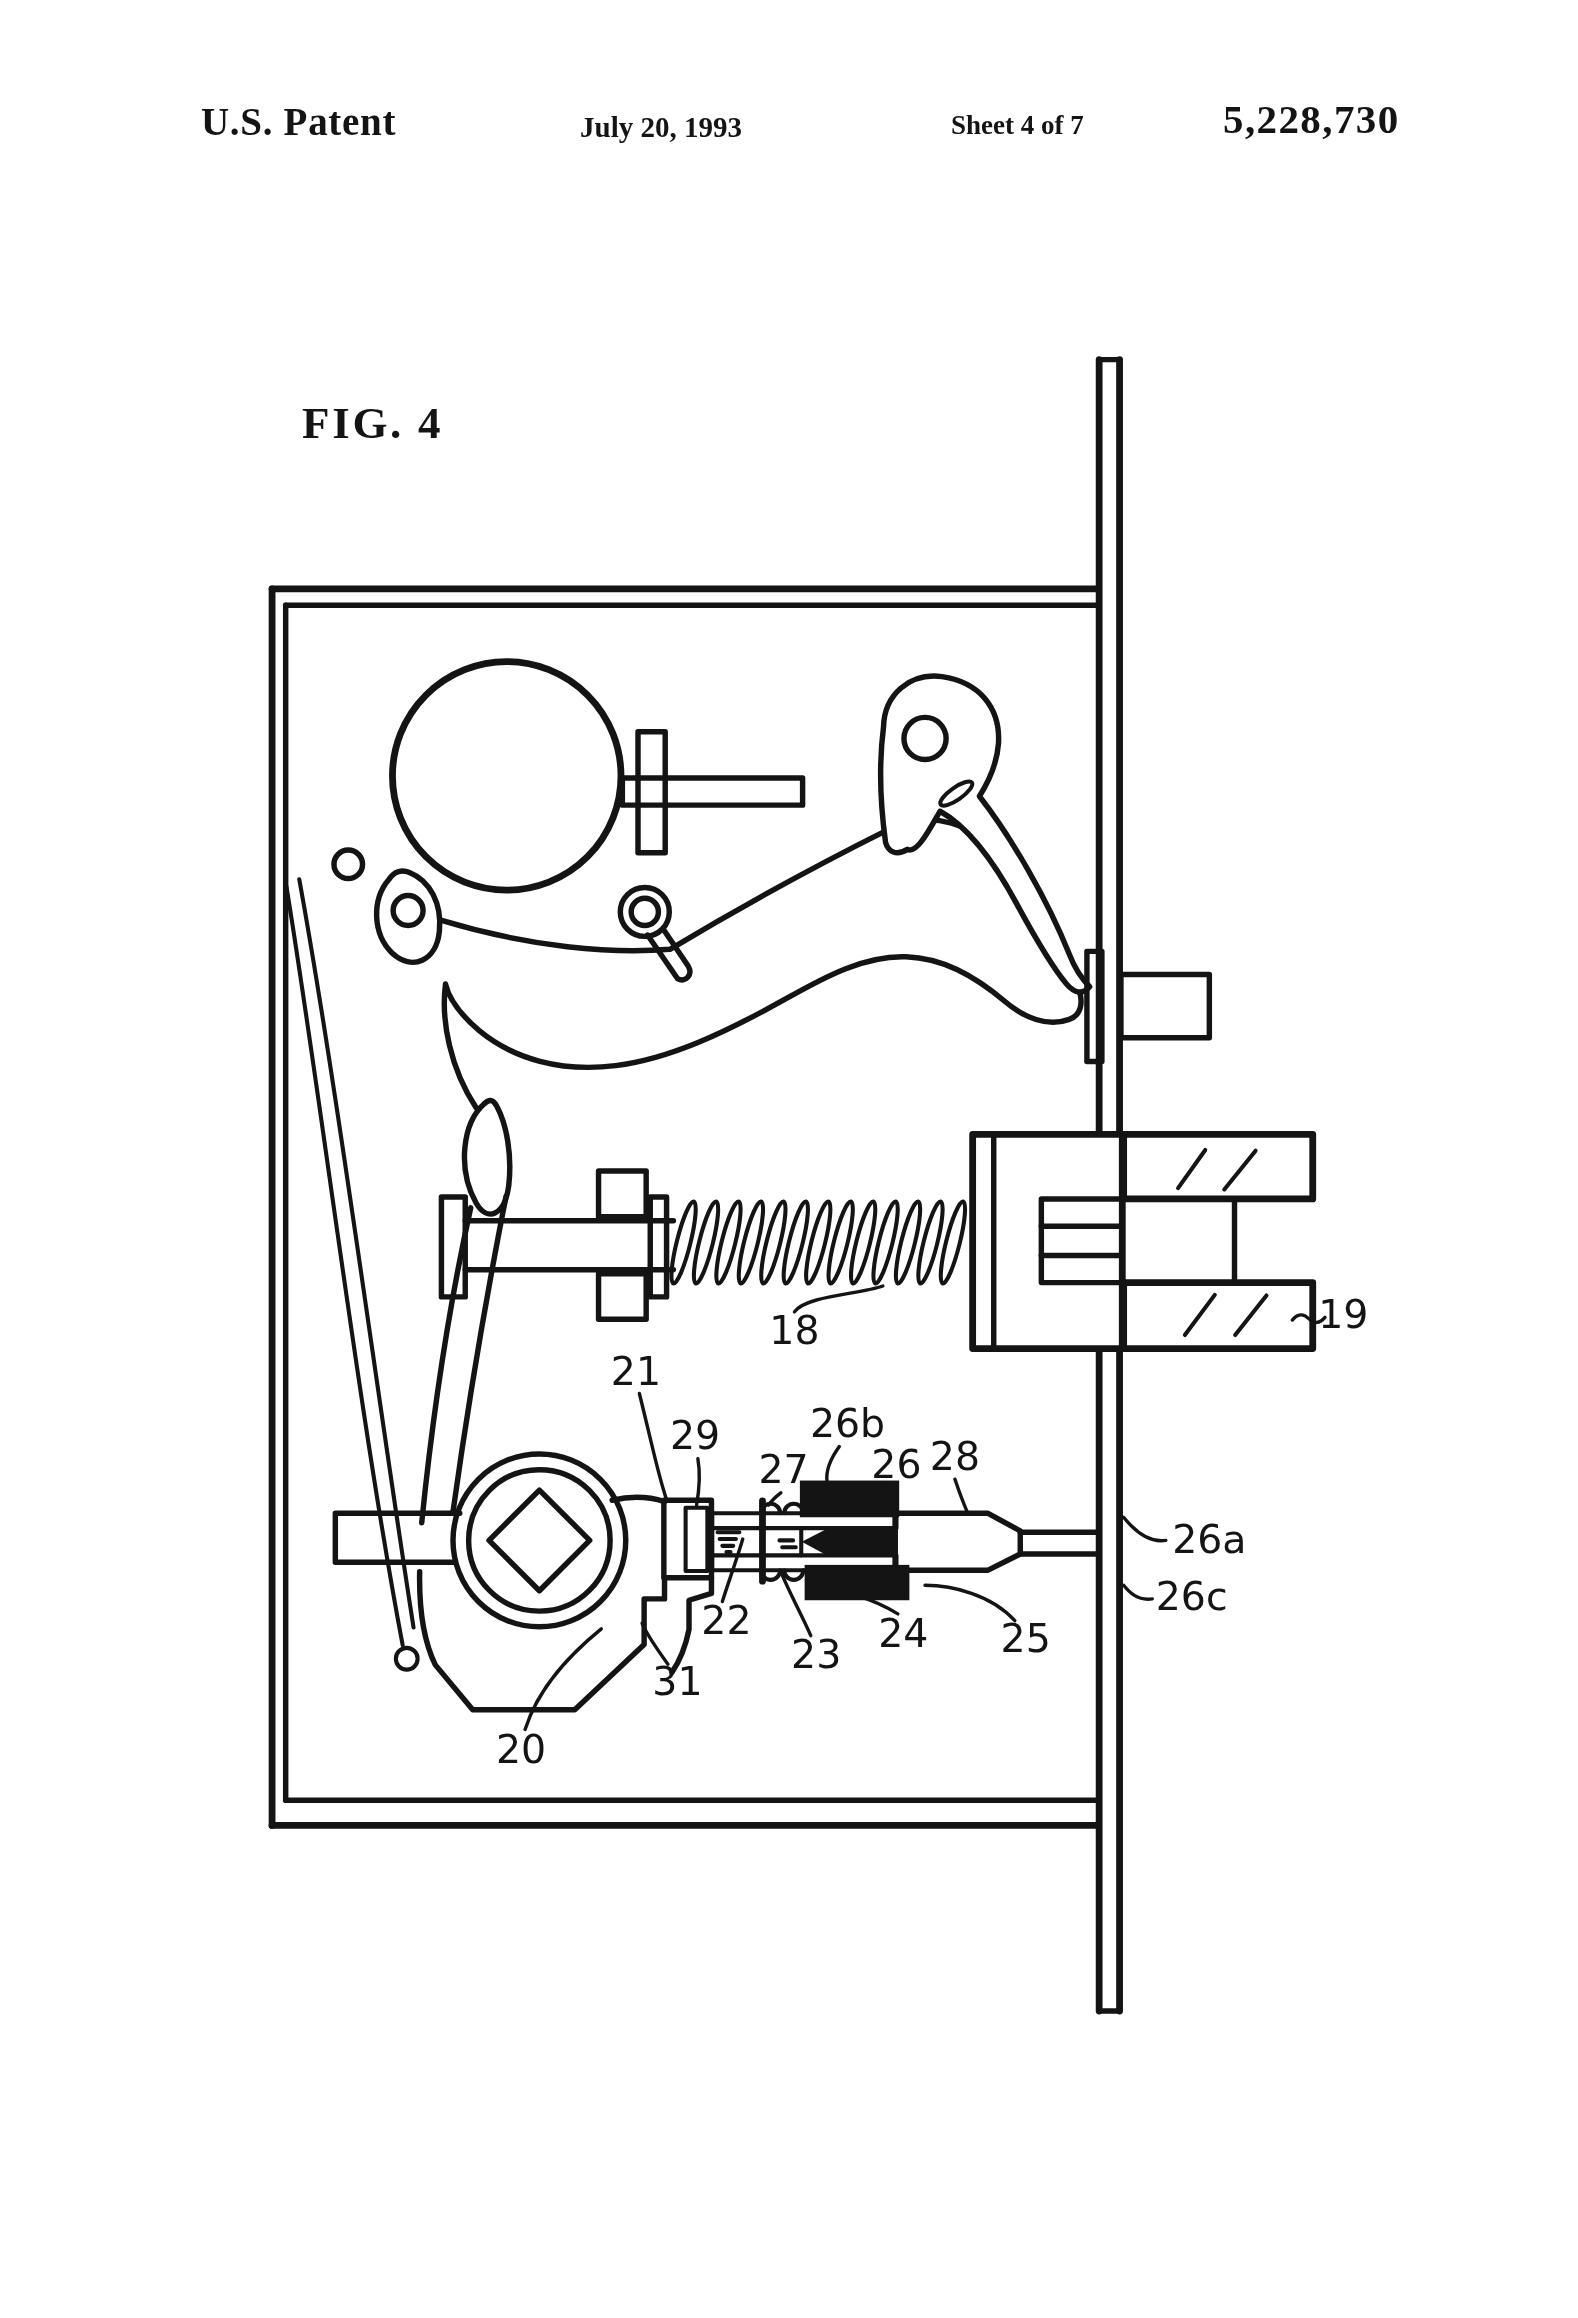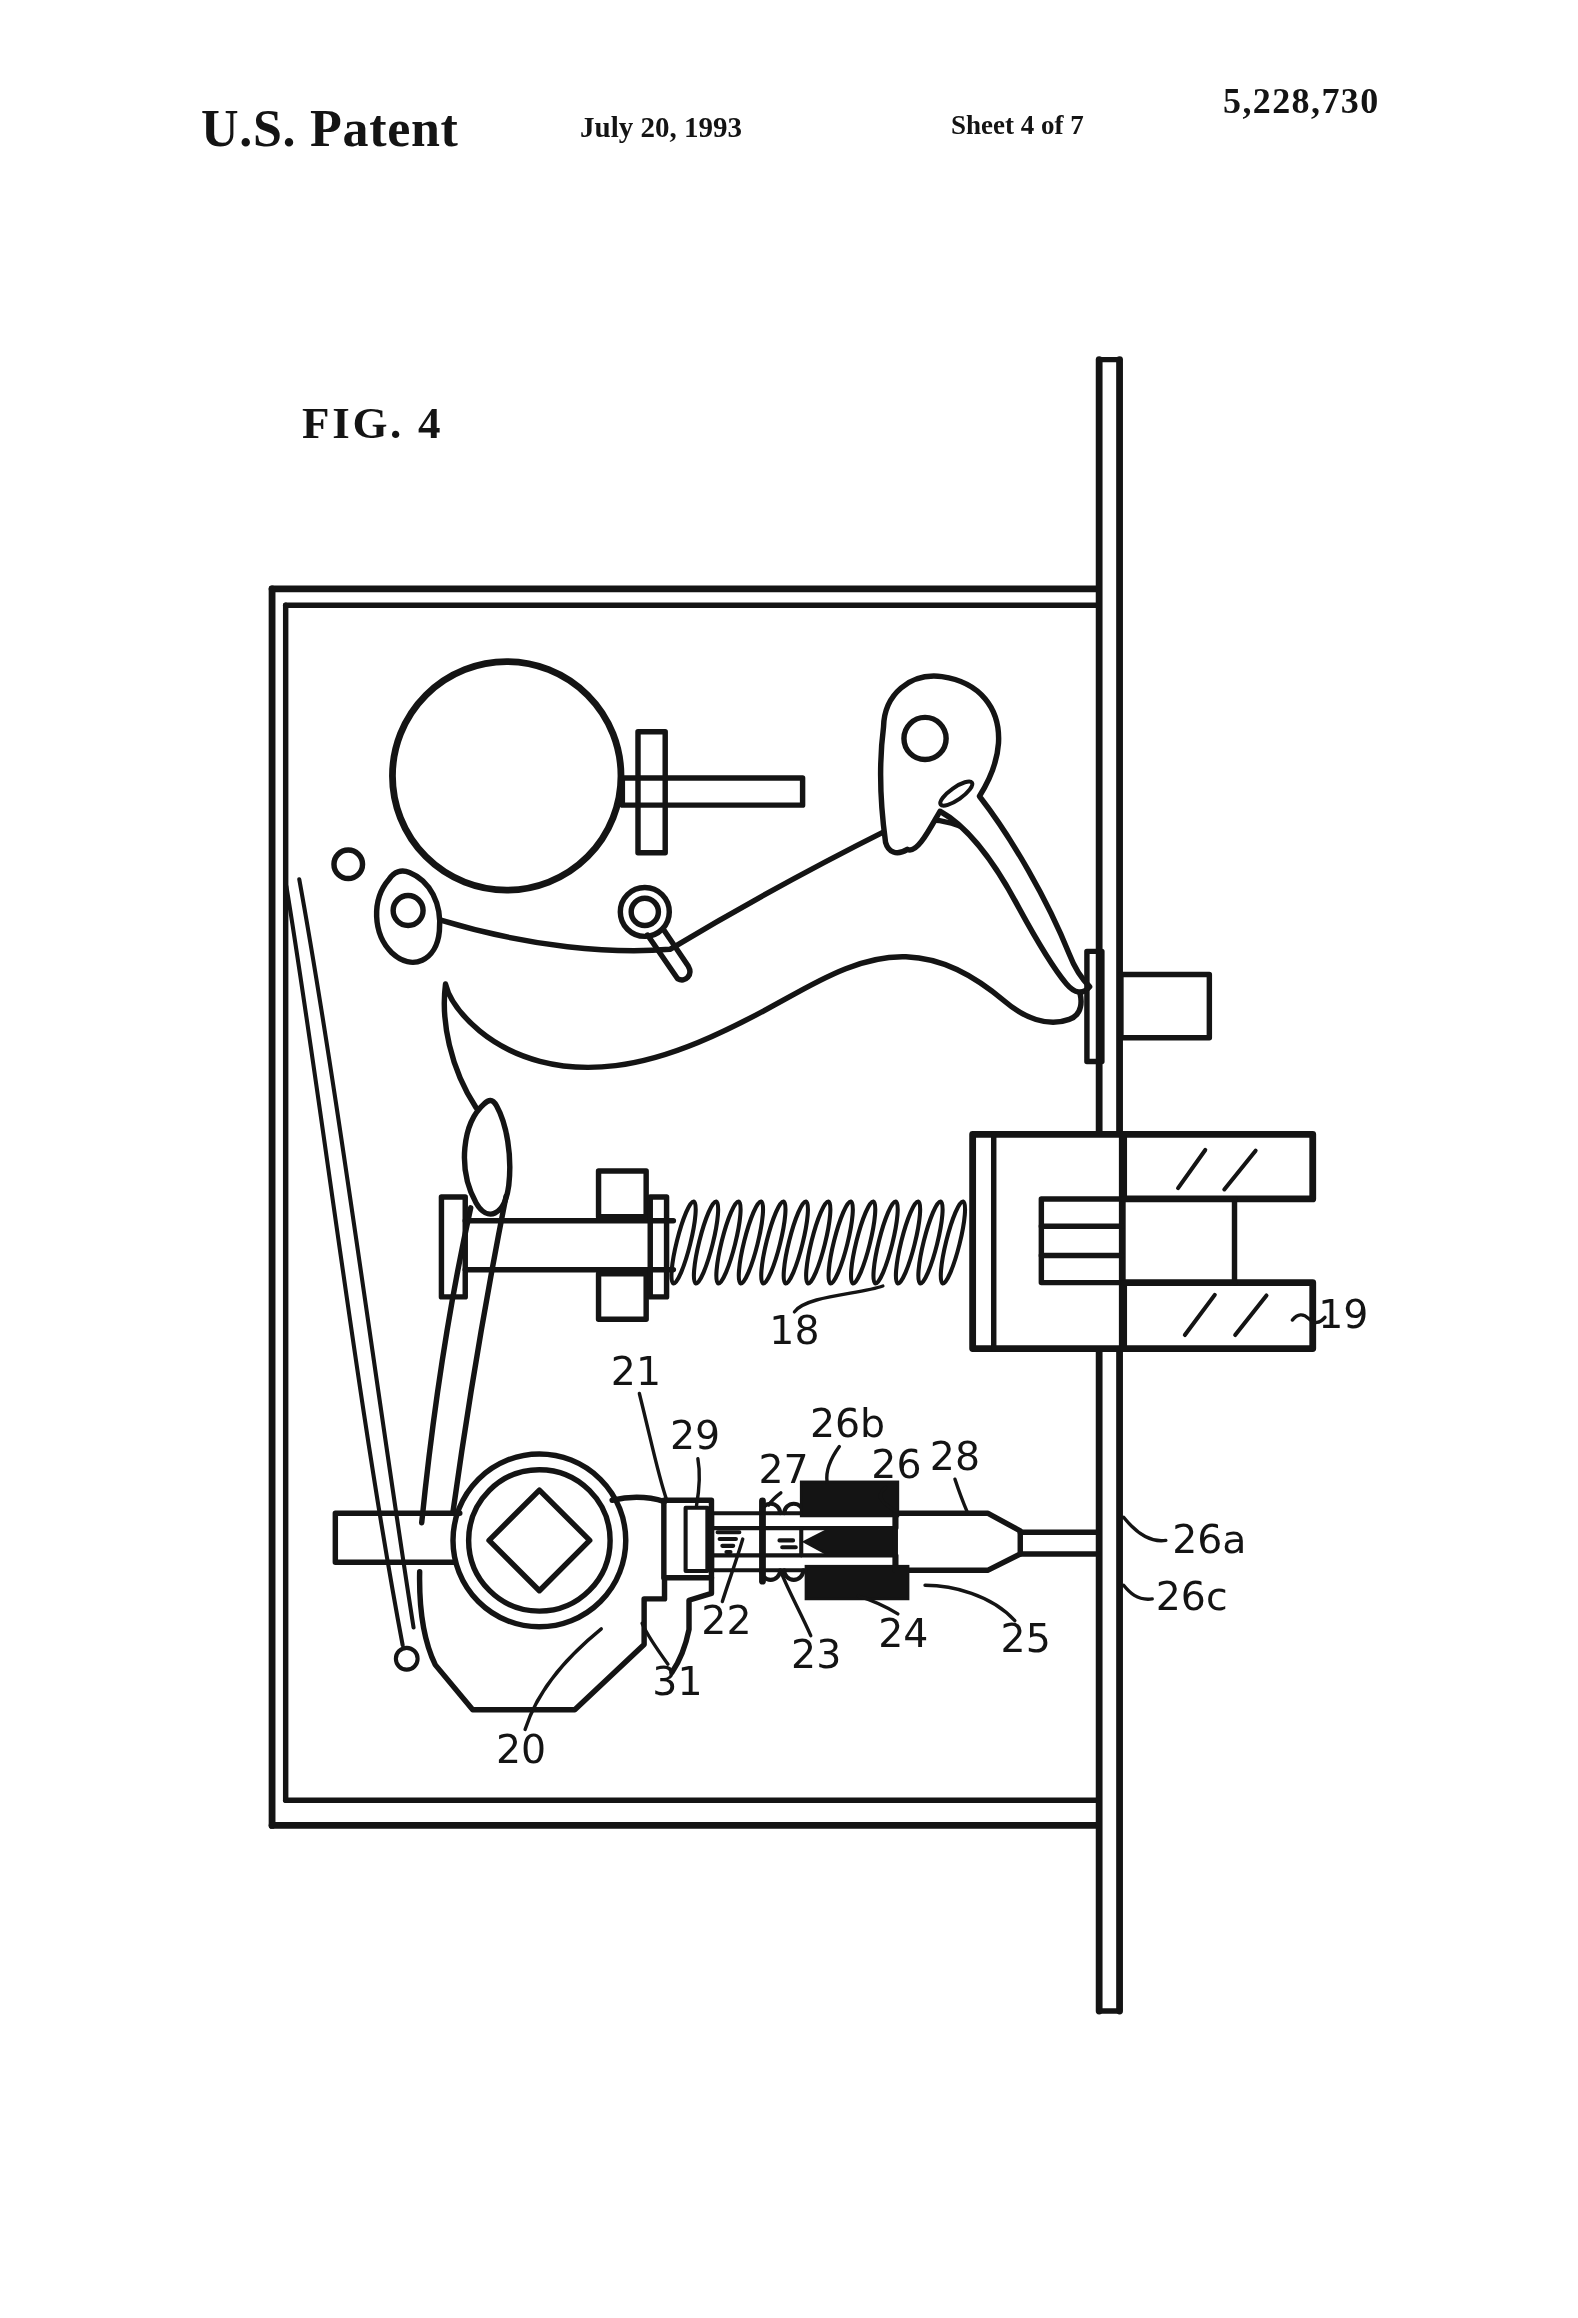--- a/index.html
+++ b/index.html
@@ -1,24 +1,24 @@
 <!DOCTYPE html>
 <html style="font-size:11px"><head>
 <meta charset="utf-8">
 <style>
   html,body{margin:0;padding:0;}
   body{
     width:1578px;height:2319px;position:relative;background:#ffffff;
     font-family:"Liberation Serif", serif;color:#141414;overflow:hidden;
   }
   .hdr{position:absolute;white-space:nowrap;font-weight:bold;}
-  #hdr-title{left:201px;top:99px;font-size:52px;letter-spacing:0.7px;}
+  #hdr-title{left:201px;top:99px;font-size:39px;letter-spacing:0.7px;}
   #hdr-date{left:580px;top:111px;font-size:29px;}
   #hdr-sheet{left:913px;top:110px;font-size:27px;margin-left:38px;}
-  #hdr-patnum{left:1223px;top:80px;font-size:36px;letter-spacing:1.4px;font-family:Liberation Serif, serif;}
+  #hdr-patnum{left:1223px;top:95px;font-size:41px;letter-spacing:1.4px;font-family:Liberation Serif, serif;}
   #fig-label{position:absolute;left:302px;top:397px;font-size:45px;font-weight:bold;letter-spacing:2.7px;}
   #drawing{position:absolute;left:0;top:0;}
   .ln{fill:none;stroke:#141414;stroke-width:8;stroke-linecap:round;stroke-linejoin:round;}
   .thin{stroke-width:6;}
   .thick{stroke-width:10;}
   .wh{fill:#ffffff;}
   .blk{fill:#141414;stroke:#141414;stroke-width:4;}
   .leader{fill:none;stroke:#141414;stroke-width:5;stroke-linecap:round;}
   .part-num{font-family:"DejaVu Sans", sans-serif;font-size:58px;fill:#141414;}
 </style>

